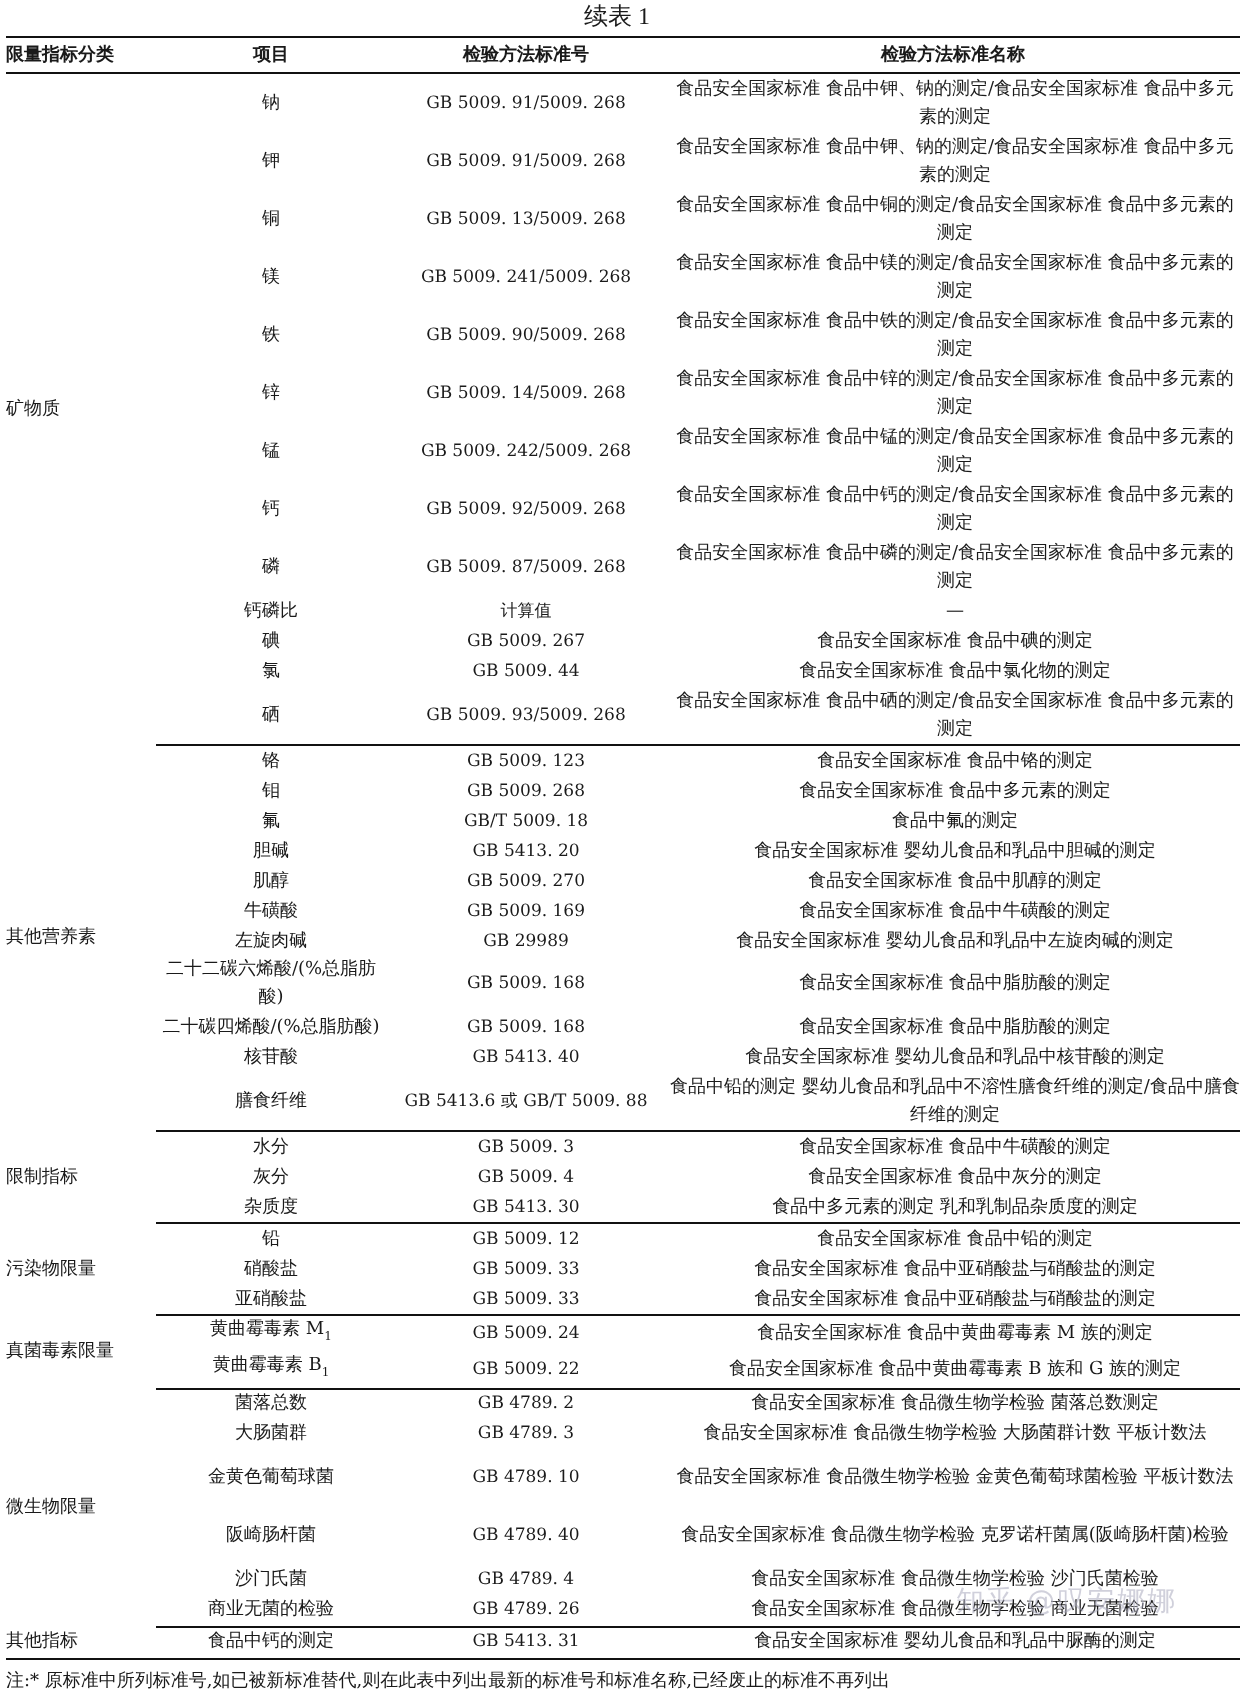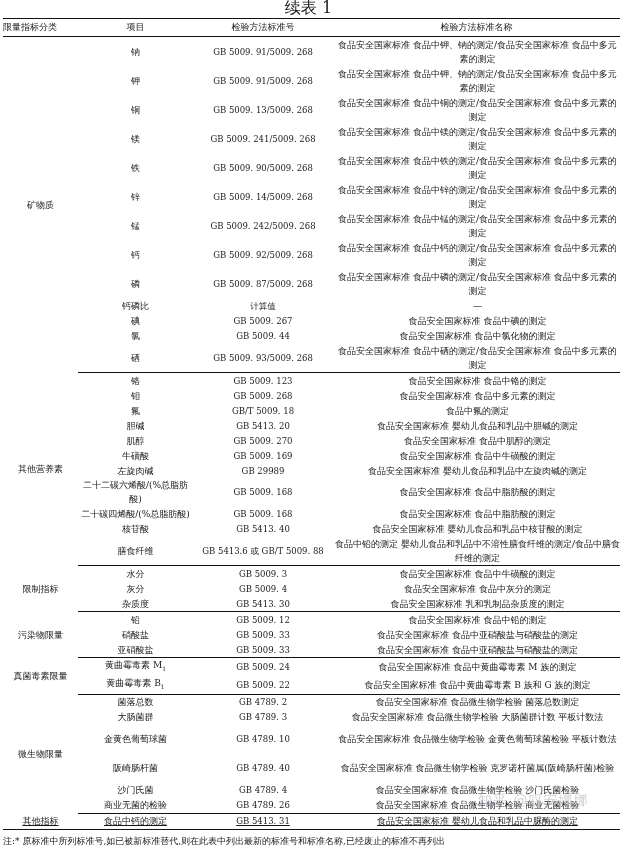--- a/index.html
+++ b/index.html
@@ -1,30 +1,30 @@
 <!DOCTYPE html>
 <html><head>
 <meta charset="utf-8">
 <style>
   html, body { margin: 0; padding: 0; background: #ffffff; }
   body { width: 625px; height: 850px; overflow: hidden; position: relative;
          font-family: "DejaVu Serif", "Liberation Serif", serif; color: #1a1a1a; }
-  .title { position: absolute; top: 1px; left: 0; width: 617px; text-align: center; font-size: 16px; line-height: 14px; }
+  .title { position: absolute; top: 1px; left: 0; width: 617px; text-align: center; font-size: 12px; line-height: 14px; font-family: Liberation Serif, serif; }
   table { position: absolute; top: 18px; left: 3px; width: 617px; border-collapse: collapse; table-layout: fixed; font-size: 9px; }
-  th { font-weight: normal; height: 17px; padding: 0; border-top: 1.5px solid #111; border-bottom: 1.5px solid #111; }
+  th { font-weight: bold; height: 17px; padding: 0; border-top: 1.5px solid #111; border-bottom: 1.5px solid #111; }
   th.c1 { text-align: left; }
   td { padding: 0; vertical-align: middle; line-height: 14px; }
-  td.cat { text-align: center; }
+  td.cat { text-align: left; }
   td.item { text-align: center; }
   td.code { text-align: center; font-size: 8.5px; margin-top: 17px; }
   td.name { text-align: center; padding-left: 2px; }
   tr.r1 td { height: 15px; }
   tr.r2 td { height: 29px; }
   tr.sep-top td.sepc { border-top: 1px solid #111; }
-  tr.last td { border-bottom: 1.5px solid #111; text-decoration: underline; }
+  tr.last td { border-bottom: 1.5px solid #111; }
   .note { position: absolute; left: 3px; top: 835px; font-size: 9px; line-height: 12px; }
   .wm { position: absolute; left: 478px; top: 792px; font-size: 14px; color: rgba(170,170,190,0.55);
         font-family: "DejaVu Sans", sans-serif; letter-spacing: 1px; pointer-events: none; }
   sub { font-size: 6px; }
 </style>
 </head>
 <body>
 
 <div class="title">续表 1</div>
 
@@ -173,21 +173,21 @@
         <td class="name sepc">食品安全国家标准 食品中牛磺酸的测定</td>
       </tr>
       <tr class="r1">
         <td class="item sepc"><span>灰分</span></td>
         <td class="code sepc">GB 5009. 4</td>
         <td class="name sepc">食品安全国家标准 食品中灰分的测定</td>
       </tr>
       <tr class="r1">
         <td class="item sepc"><span>杂质度</span></td>
         <td class="code sepc">GB 5413. 30</td>
-        <td class="name sepc">食品安全国家标准 乳和乳制品杂质度的测定</td>
+        <td class="name sepc">食品中多元素的测定 乳和乳制品杂质度的测定</td>
       </tr>
       <tr class="r1 sep-top">
         <td class="cat" rowspan="3">污染物限量</td>
         <td class="item sepc"><span>铅</span></td>
         <td class="code sepc">GB 5009. 12</td>
         <td class="name sepc">食品安全国家标准 食品中铅的测定</td>
       </tr>
       <tr class="r1">
         <td class="item sepc"><span>硝酸盐</span></td>
         <td class="code sepc">GB 5009. 33</td>

